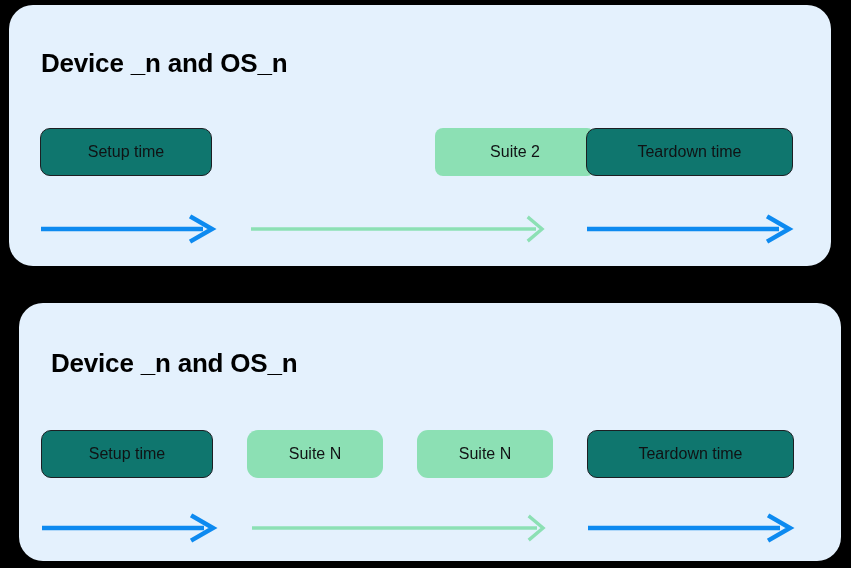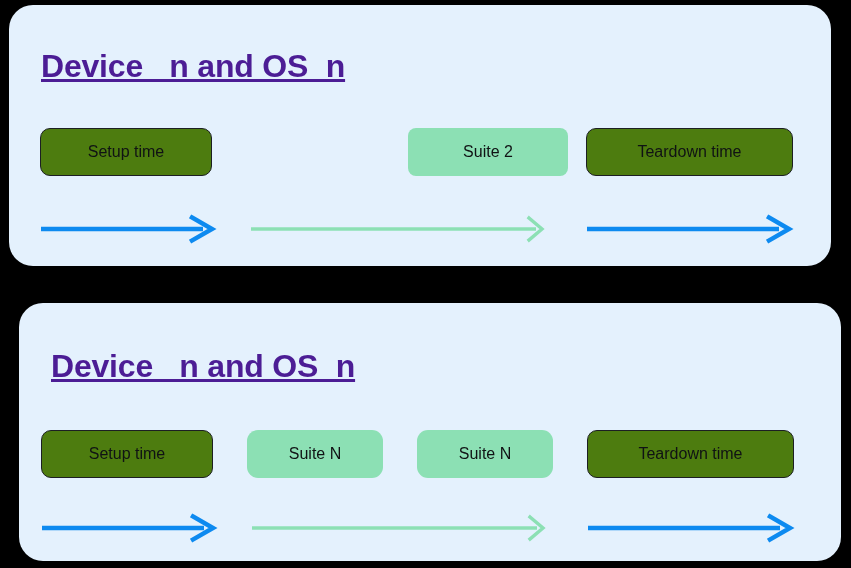--- a/index.html
+++ b/index.html
@@ -41,26 +41,25 @@
     left: 19px;
     top: 303px;
     width: 822px;
     height: 258px;
   }
 
   
   .card-title {
     position: absolute;
     left: 32px;
-    font-size: 32px;
+    font-size: 26px;
     font-weight: bold;
-    color: #4c1d95;
+    color: #000000;
     letter-spacing: -0.2px;
     white-space: nowrap;
-    text-decoration: underline;
   }
   #card-1 .card-title { top: 43px; }
   #card-2 .card-title { top: 45px; }
 
   
   .phase-row {
     position: absolute;
     left: 0;
     top: 0;
     width: 100%;
@@ -75,33 +74,33 @@
     box-sizing: border-box;
     display: flex;
     align-items: center;
     justify-content: center;
     font-size: 16px;
     color: #101214;
     pointer-events: auto;
     white-space: nowrap;
   }
   .phase-box.outline {
-    background: #4d7c0f;
+    background: #0f766e;
     border: 1.5px solid #1c1f23;
   }
   .phase-box.filled {
     background: #8ce0b4;
     border: none;
     border-radius: 11px;
   }
 
   
   #card-1 .col-0 { left: 31px;  width: 172px; top: 123px; }
   #card-1 .col-1 { left: 237px; width: 136px; top: 123px; }
-  #card-1 .col-2 { left: 399px; width: 160px; top: 123px; border-radius: 8px; }
+  #card-1 .col-2 { left: 426px; width: 160px; top: 123px; border-radius: 8px; }
   #card-1 .col-3 { left: 577px; width: 207px; top: 123px; }
 
   
   #card-2 .col-0 { left: 22px;  width: 172px; top: 127px; }
   #card-2 .col-1 { left: 228px; width: 136px; top: 127px; }
   #card-2 .col-2 { left: 398px; width: 136px; top: 127px; }
   #card-2 .col-3 { left: 568px; width: 207px; top: 127px; }
 
   
   .arrow {

